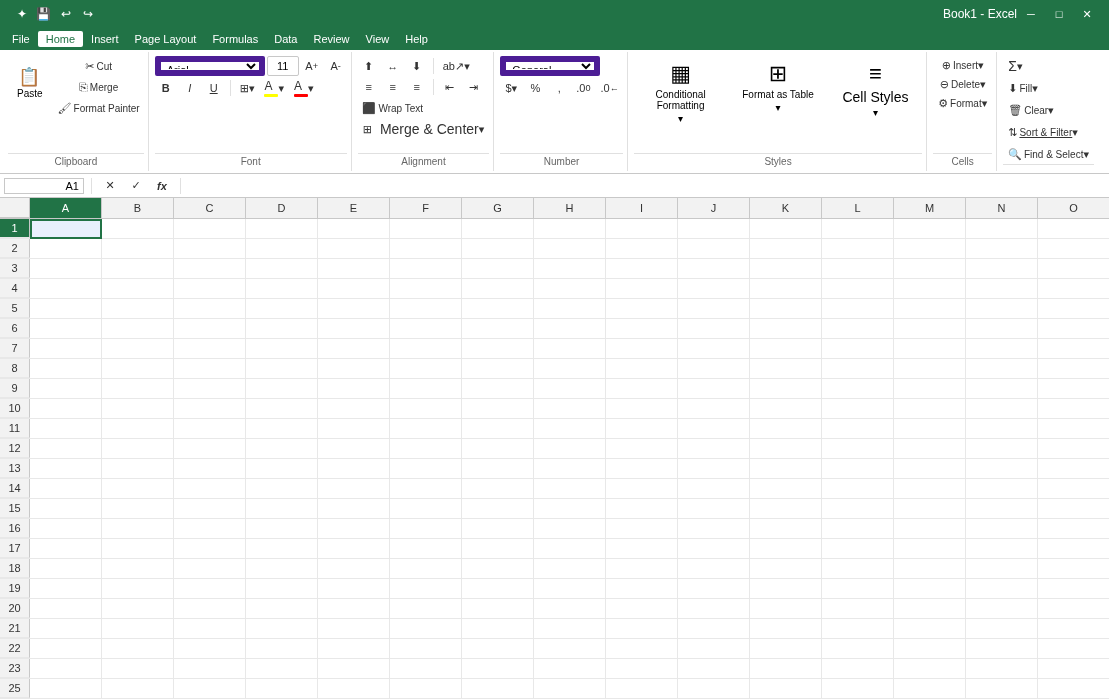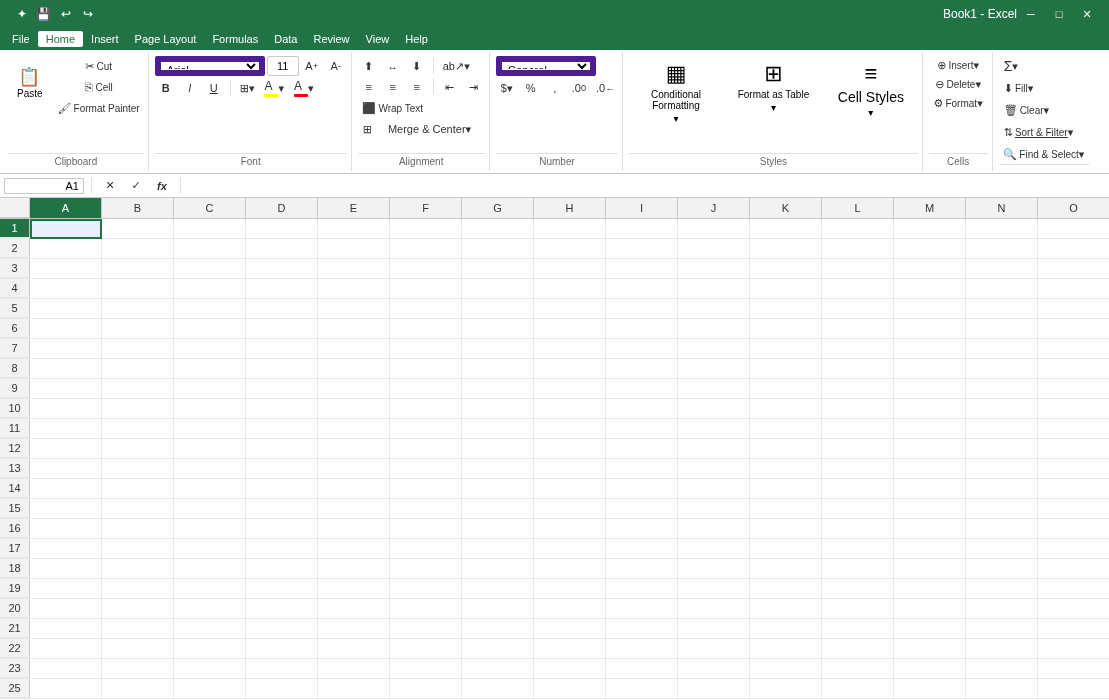--- a/index.html
+++ b/index.html
@@ -388,21 +388,21 @@
           <div class="ribbon-btn-icon">📋</div>
           <div class="ribbon-btn-label">Paste</div>
         </div>
         <div class="small-btn-col">
           <div class="ribbon-btn-small">
             <span>✂</span>
             <span style="font-size:10px;margin-left:2px;">Cut</span>
           </div>
           <div class="ribbon-btn-small">
             <span>⎘</span>
-            <span style="font-size:10px;margin-left:2px;">Cell</span>
+            <span style="font-size:10px;margin-left:2px;">Merge</span>
           </div>
           <div class="ribbon-btn-small">
             <span>🖌</span>
             <span style="font-size:10px;margin-left:2px;">Format Painter</span>
           </div>
         </div>
       </div>
       <div class="ribbon-group-label">Clipboard</div>
     </div>
 
@@ -473,21 +473,21 @@
           </div>
           <div class="font-row1">
             <div class="ribbon-btn-small" style="width:auto;padding:0 4px;">
               <span>⬛</span>
               <span style="font-size:10px;margin-left:2px;">Wrap Text</span>
             </div>
           </div>
           <div class="font-row1">
             <div class="ribbon-btn-small" style="width:auto;padding:0 4px;">
               <span>⊞</span>
-              <span style="font-size:11px;margin-left:16px;">Merge &amp; Center</span>
+              <span style="font-size:14px;margin-left:8px;">Merge &amp; Center</span>
               <span>▾</span>
             </div>
           </div>
         </div>
       </div>
       <div class="ribbon-group-label">Alignment</div>
     </div>
 
     <div class="ribbon-group">
       <div class="ribbon-group-content">

